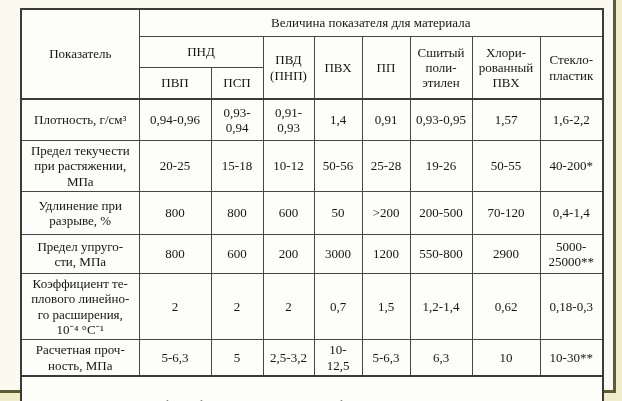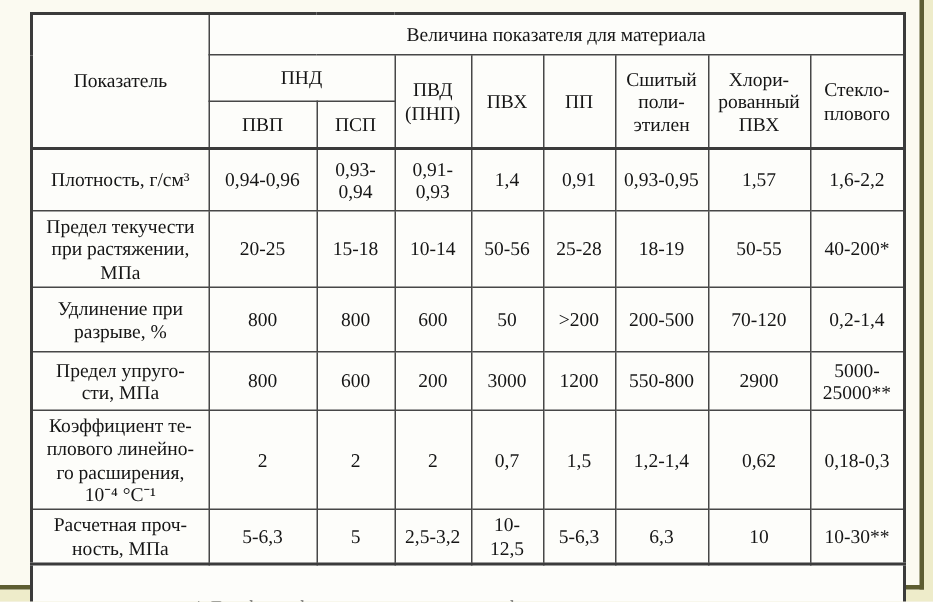--- a/index.html
+++ b/index.html
@@ -106,21 +106,21 @@
 (ПНП)</th>
           <th rowspan="2">ПВХ</th>
           <th rowspan="2">ПП</th>
           <th rowspan="2">Сшитый
 поли-
 этилен</th>
           <th rowspan="2">Хлори-
 рованный
 ПВХ</th>
           <th rowspan="2">Стекло-
-плового</th>
+пластик</th>
         </tr>
         <tr class="sub-bottom">
           <th>ПВП</th>
           <th>ПСП</th>
         </tr>
       </thead>
       <tbody>
           <tr>
             <td class="row-label">Плотность, г/см³</td>
             <td class="cell">0,94-0,96</td>
@@ -133,38 +133,38 @@
             <td class="cell">0,93-0,95</td>
             <td class="cell">1,57</td>
             <td class="cell">1,6-2,2</td>
           </tr>
           <tr>
             <td class="row-label">Предел текучести
 при растяжении,
 МПа</td>
             <td class="cell">20-25</td>
             <td class="cell">15-18</td>
-            <td class="cell">10-14</td>
+            <td class="cell">10-12</td>
             <td class="cell">50-56</td>
             <td class="cell">25-28</td>
-            <td class="cell">18-19</td>
+            <td class="cell">19-26</td>
             <td class="cell">50-55</td>
             <td class="cell">40-200*</td>
           </tr>
           <tr>
             <td class="row-label">Удлинение при
 разрыве, %</td>
             <td class="cell">800</td>
             <td class="cell">800</td>
             <td class="cell">600</td>
             <td class="cell">50</td>
             <td class="cell">&gt;200</td>
             <td class="cell">200-500</td>
             <td class="cell">70-120</td>
-            <td class="cell">0,2-1,4</td>
+            <td class="cell">0,4-1,4</td>
           </tr>
           <tr>
             <td class="row-label">Предел упруго-
 сти, МПа</td>
             <td class="cell">800</td>
             <td class="cell">600</td>
             <td class="cell">200</td>
             <td class="cell">3000</td>
             <td class="cell">1200</td>
             <td class="cell">550-800</td>

